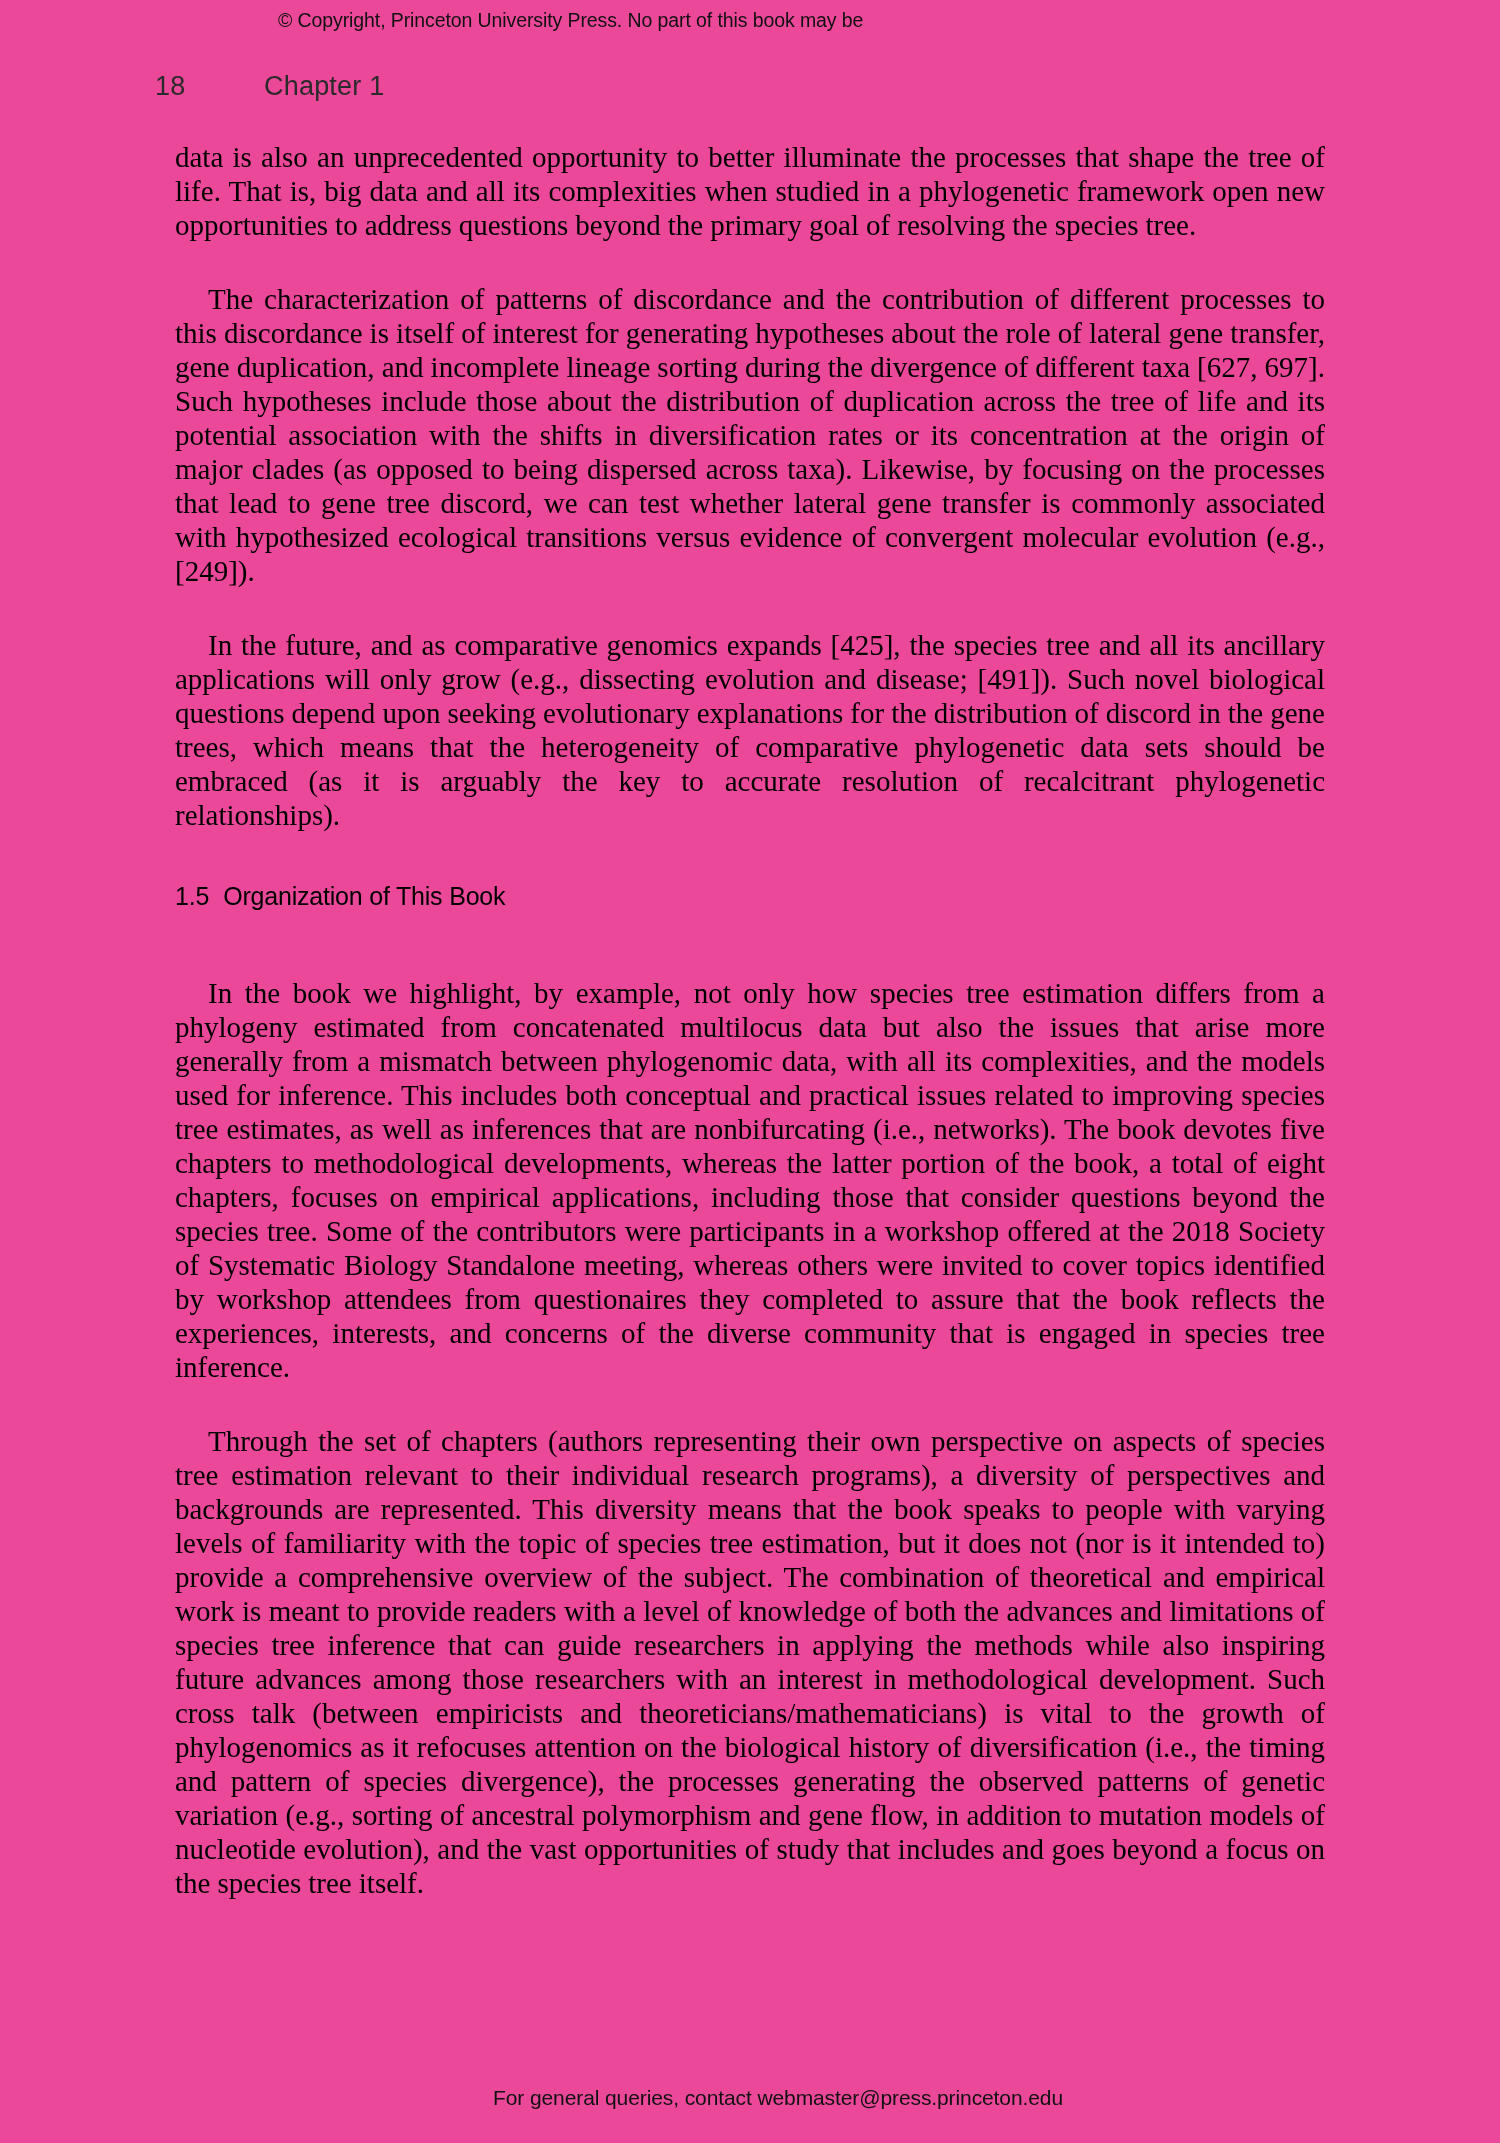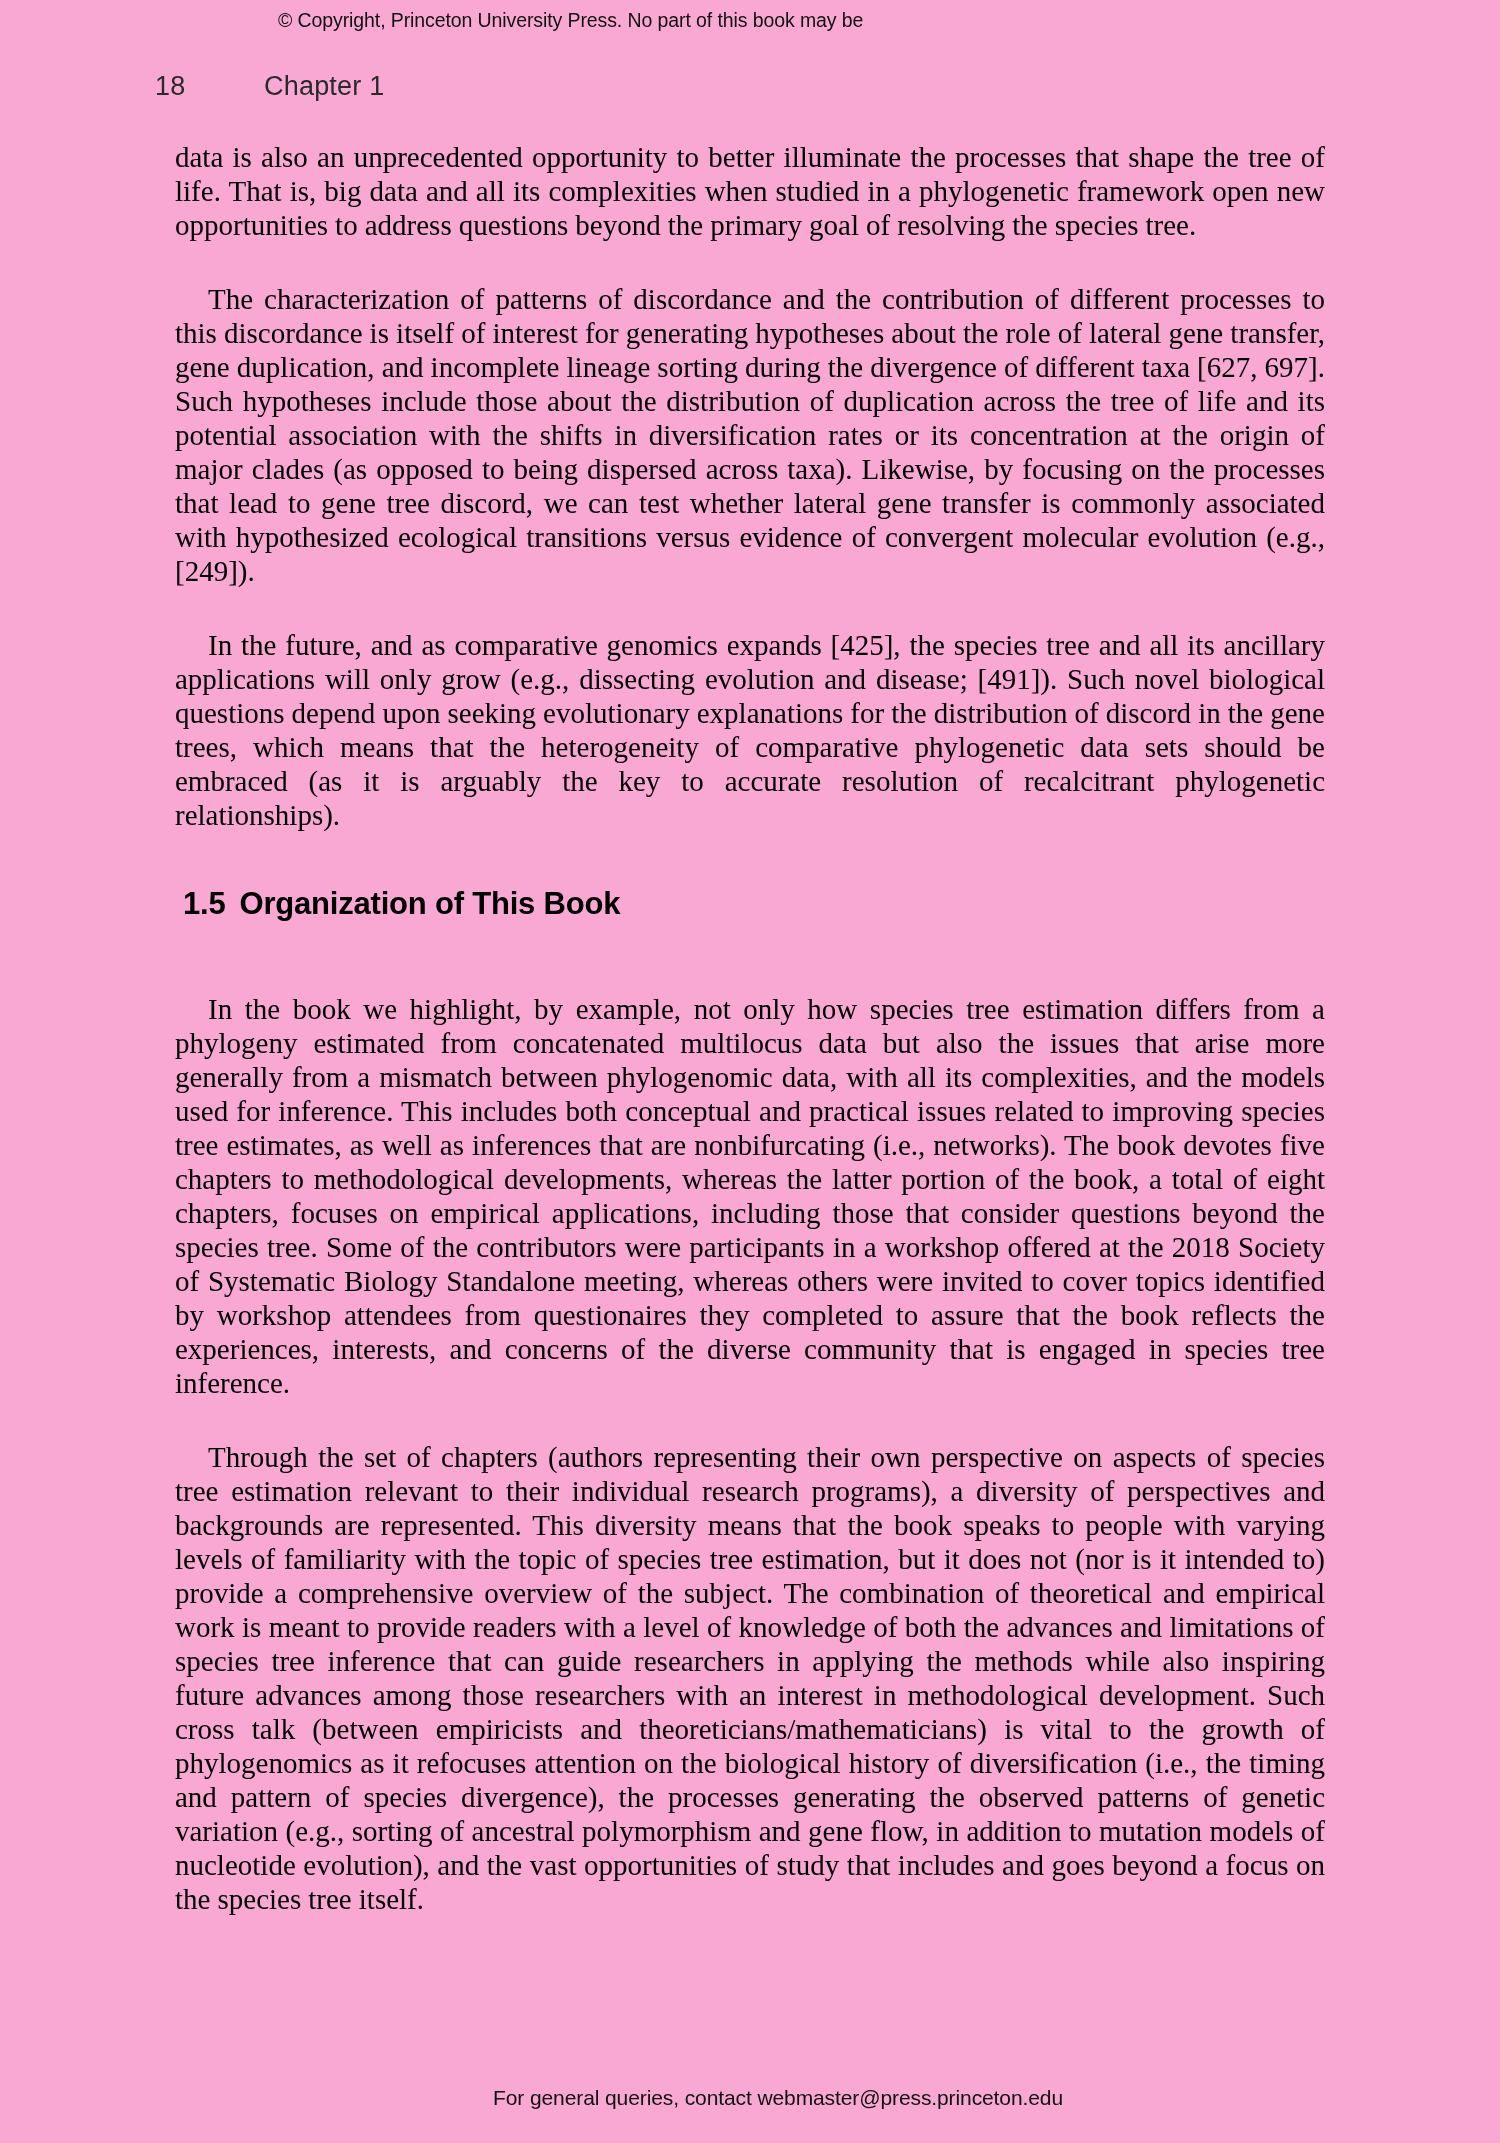--- a/index.html
+++ b/index.html
@@ -14,21 +14,21 @@
     font-family: "Liberation Serif", serif;
     color: #000000;
     overflow: hidden;
   }
 
   .page {
     position: absolute;
     left: 0; top: 0;
     width: 1500px;
     height: 2143px;
-    background: #f9a8d4;
+    background: #ec4899;
   }
 
   
   .copyright-notice {
     position: absolute;
     left: 278px;
     top: 8px;
     width: 560px;
     font-family: "Liberation Sans", sans-serif;
     font-size: 19.5px;
@@ -69,24 +69,24 @@
     text-align: justify;
     text-justify: inter-word;
     hyphens: manual;
     -webkit-hyphens: manual;
     word-spacing: -0.2px;
   }
   p.body-par.indent { text-indent: 33px; margin-top: 40px; }
 
   
   h2.section-heading {
-    margin: 8px;
+    margin: 0;
     font-family: "Liberation Sans", sans-serif;
-    font-weight: bold;
-    font-size: 31px;
+    font-weight: normal;
+    font-size: 25px;
     line-height: 36px;
     letter-spacing: -0.2px;
     color: #000000;
   }
   h2.section-heading .sec-num { margin-right: 14px; }
 
   .gap-before-heading { height: 46px; }
   .gap-after-heading  { height: 22px; }
 
   

